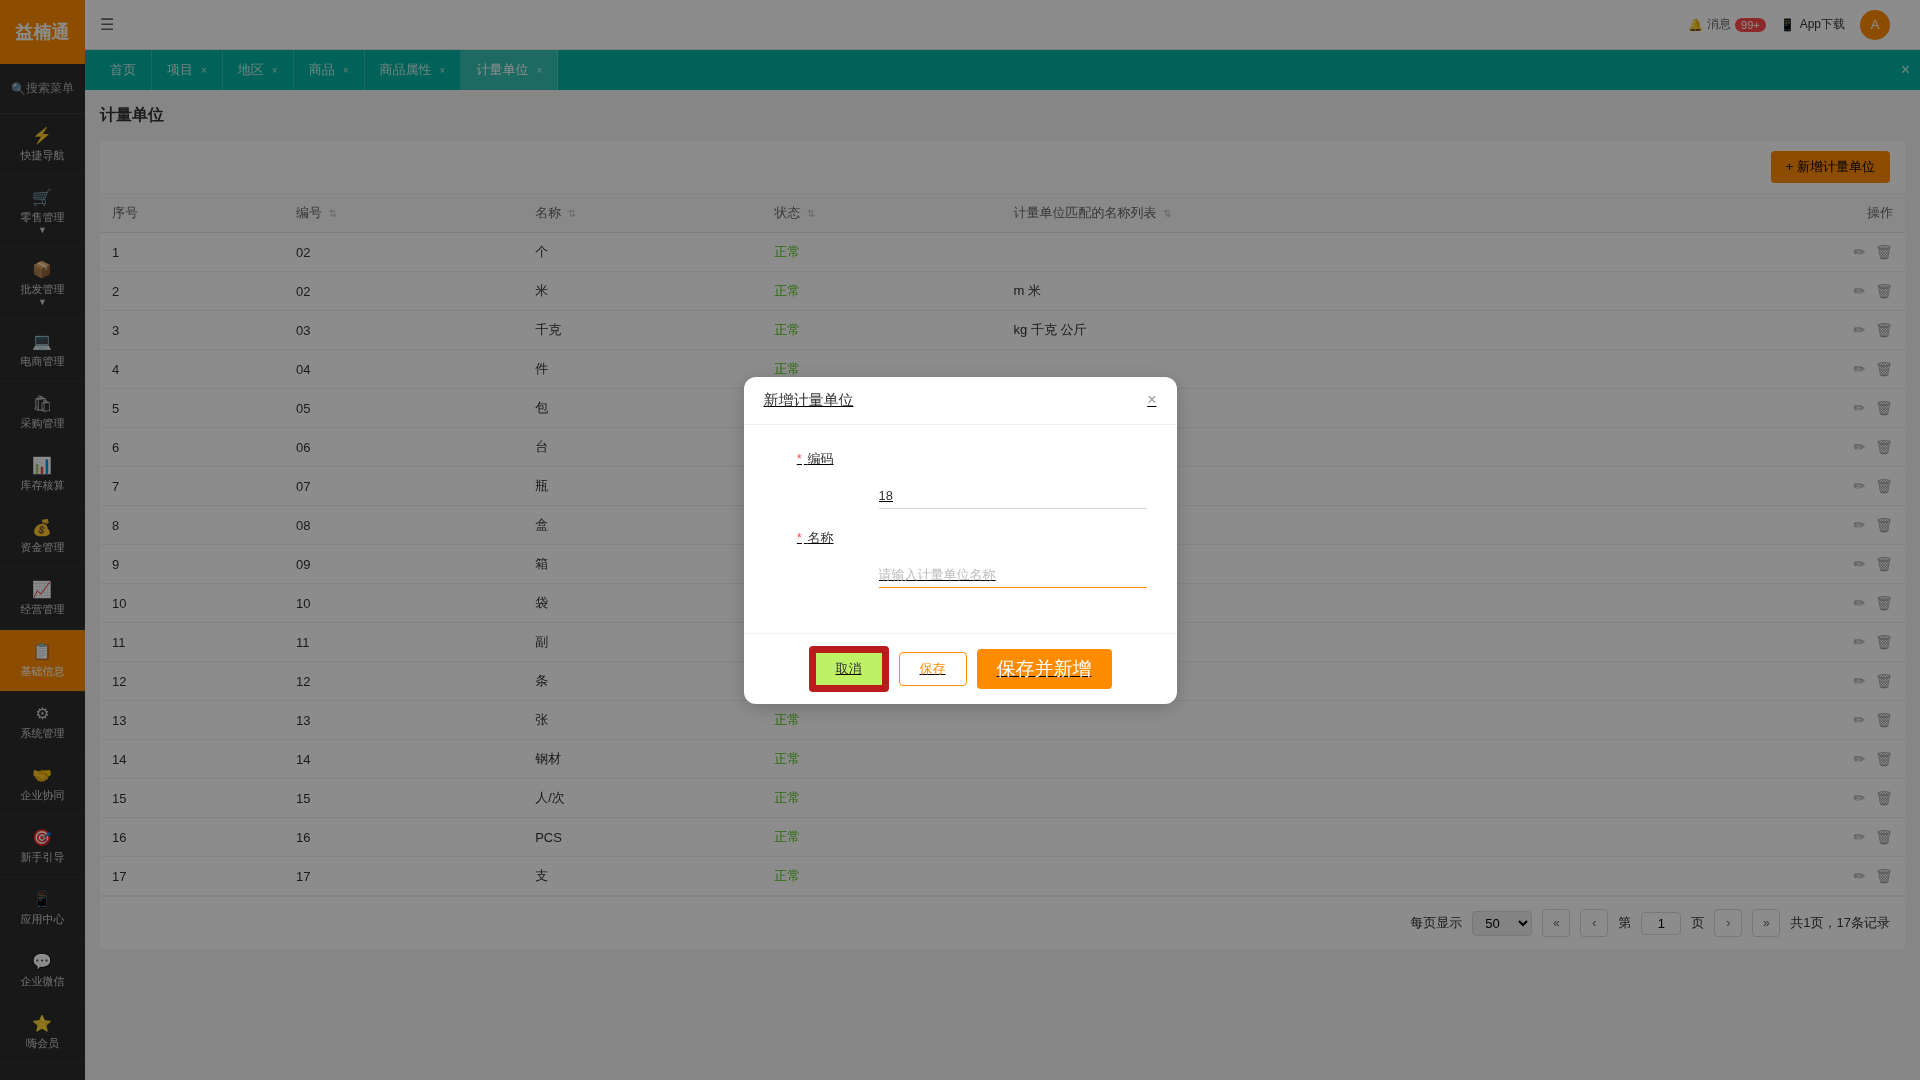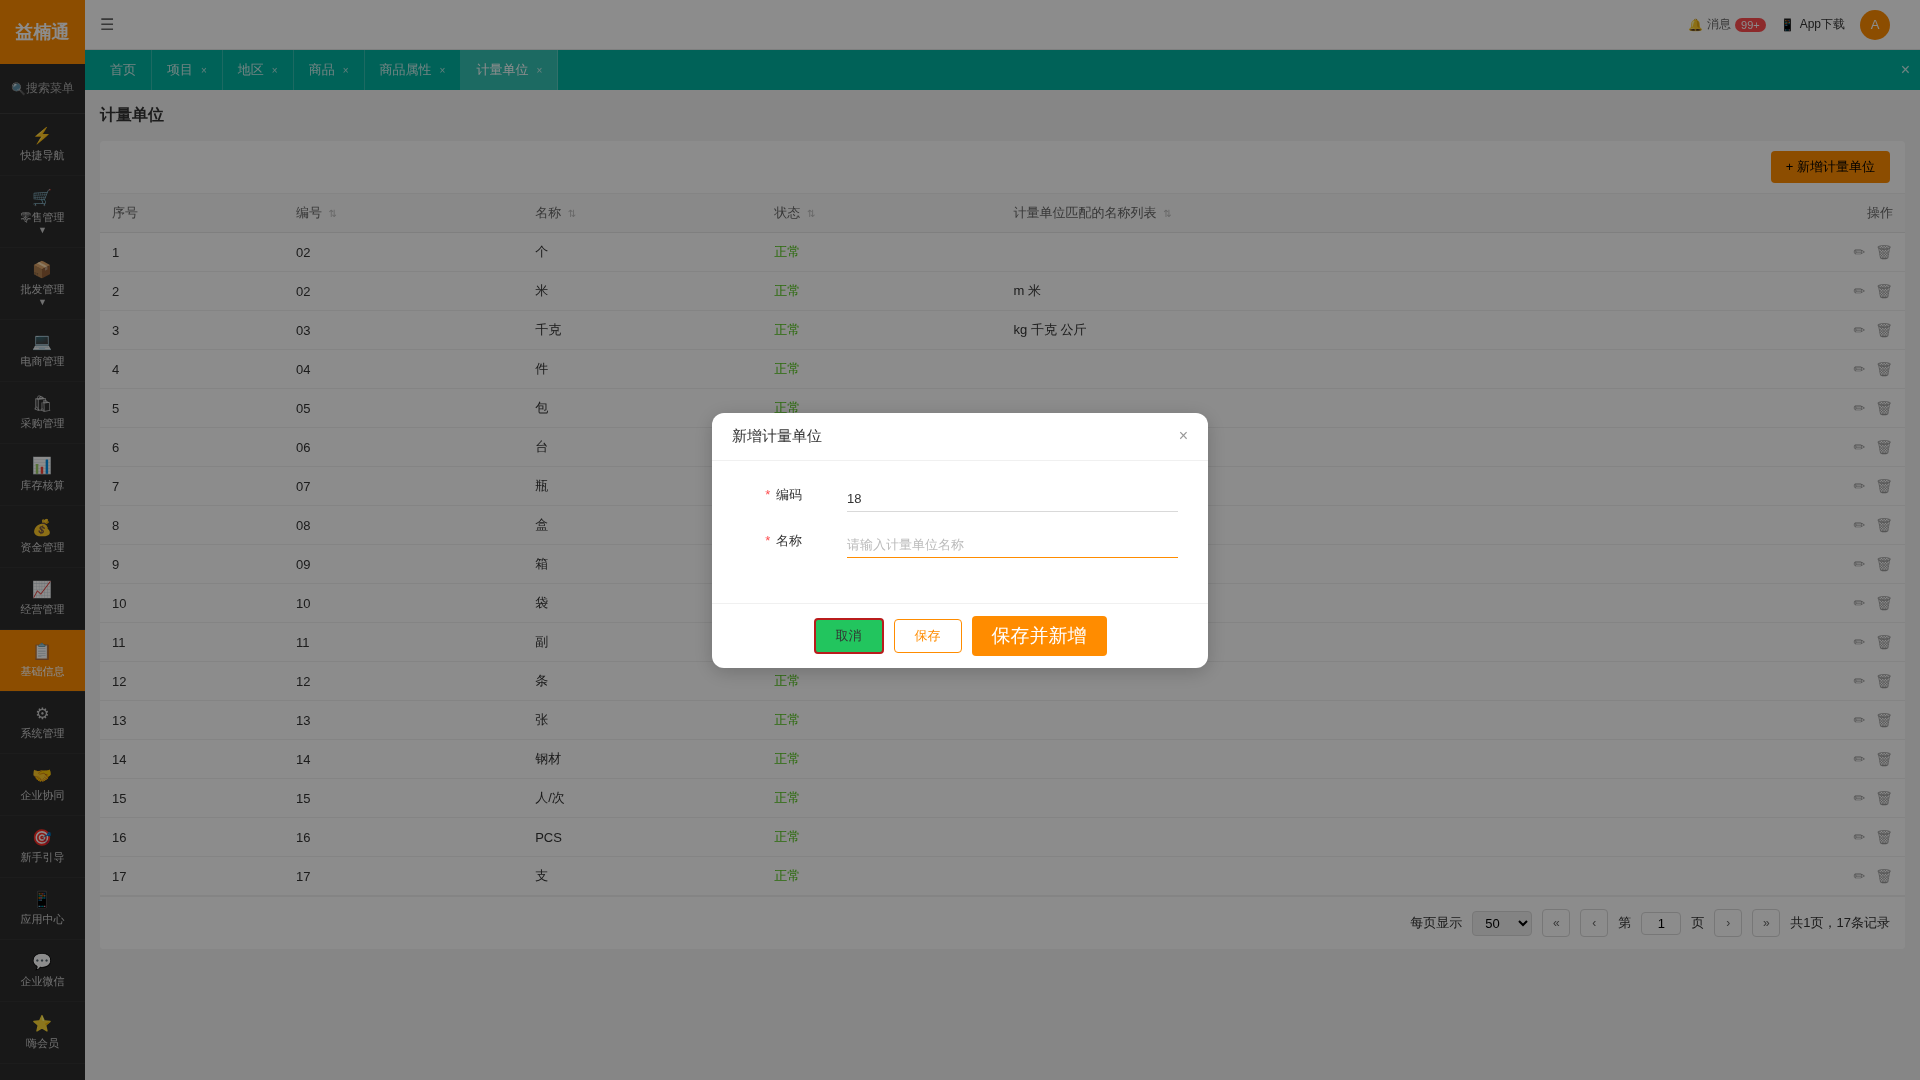--- a/index.html
+++ b/index.html
@@ -55,33 +55,33 @@
     
     .pagination { display: flex; align-items: center; justify-content: flex-end; padding: 12px 15px; background: white; border-top: 1px solid #f0f0f0; gap: 10px; font-size: 13px; color: #333; }
     .pagination select { border: 1px solid #d9d9d9; border-radius: 4px; padding: 3px 8px; font-size: 13px; }
     .page-btn { width: 28px; height: 28px; border: 1px solid #d9d9d9; background: white; border-radius: 4px; cursor: pointer; display: flex; align-items: center; justify-content: center; color: #666; font-size: 12px; }
     .page-input { width: 40px; border: 1px solid #d9d9d9; border-radius: 4px; padding: 3px 5px; text-align: center; font-size: 13px; }
 
     
     .overlay { position: fixed; top: 0; left: 0; width: 100%; height: 100%; background: rgba(0,0,0,0.45); z-index: 100; display: flex; align-items: center; justify-content: center; }
 
     
-    .modal { background: white; border-radius: 12px; width: 496px; box-shadow: 0 4px 20px rgba(0,0,0,0.2); }
+    .modal { background: white; border-radius: 12px; width: 433px; box-shadow: 0 4px 20px rgba(0,0,0,0.2); text-decoration: underline; }
     .modal-header { padding: 14px 20px; border-bottom: 1px solid #f0f0f0; display: flex; align-items: center; justify-content: space-between; }
     .modal-title { font-size: 15px; color: #333; font-weight: 500; }
     .modal-close { cursor: pointer; color: #999; font-size: 16px; }
     .modal-body { padding: 25px 30px; }
     .form-row { display: flex; align-items: flex-start; margin-bottom: 20px; gap: 35px; }
     .form-label { width: 60px; text-align: right; margin-right: 10px; color: #333; font-size: 13px; }
     .form-label .required { color: #ff4d4f; margin-right: 2px; }
-    .form-input { flex: 1; border: none; border-bottom: 1px solid #d9d9d9; padding: 5px 0; font-size: 13px; color: #333; outline: none; }
+    .form-input { flex: 1; border: none; border-bottom: 1px solid #d9d9d9; padding: 5px 0; font-size: 13px; color: #333; outline: none; margin-top: 33px; }
     .form-input.active { border-bottom-color: #ff8c00; }
     .form-input::placeholder { color: #bbb; }
     .modal-footer { padding: 12px 20px; border-top: 1px solid #f0f0f0; display: flex; align-items: center; justify-content: center; gap: 10px; }
-    .btn-cancel { border: 2px solid #b91c1c; background: #22c55e; color: #333; padding: 7px 20px; border-radius: 4px; cursor: pointer; font-size: 13px; }
+    .btn-cancel { border: 7px solid #b91c1c; background: #bef264; color: #333; padding: 7px 20px; border-radius: 4px; cursor: pointer; font-size: 13px; }
     .btn-save { border: 1px solid #ff8c00; background: white; color: #ff8c00; padding: 7px 20px; border-radius: 4px; cursor: pointer; font-size: 13px; }
     .btn-save-new { background: #ff8c00; color: white; border: none; padding: 7px 20px; border-radius: 4px; cursor: pointer; font-size: 19px; }
   </style>
 </head>
 <body>
 
 <div class="sidebar">
   <div class="sidebar-logo">
     <span class="sidebar-logo-text">益楠通</span>
   </div>

